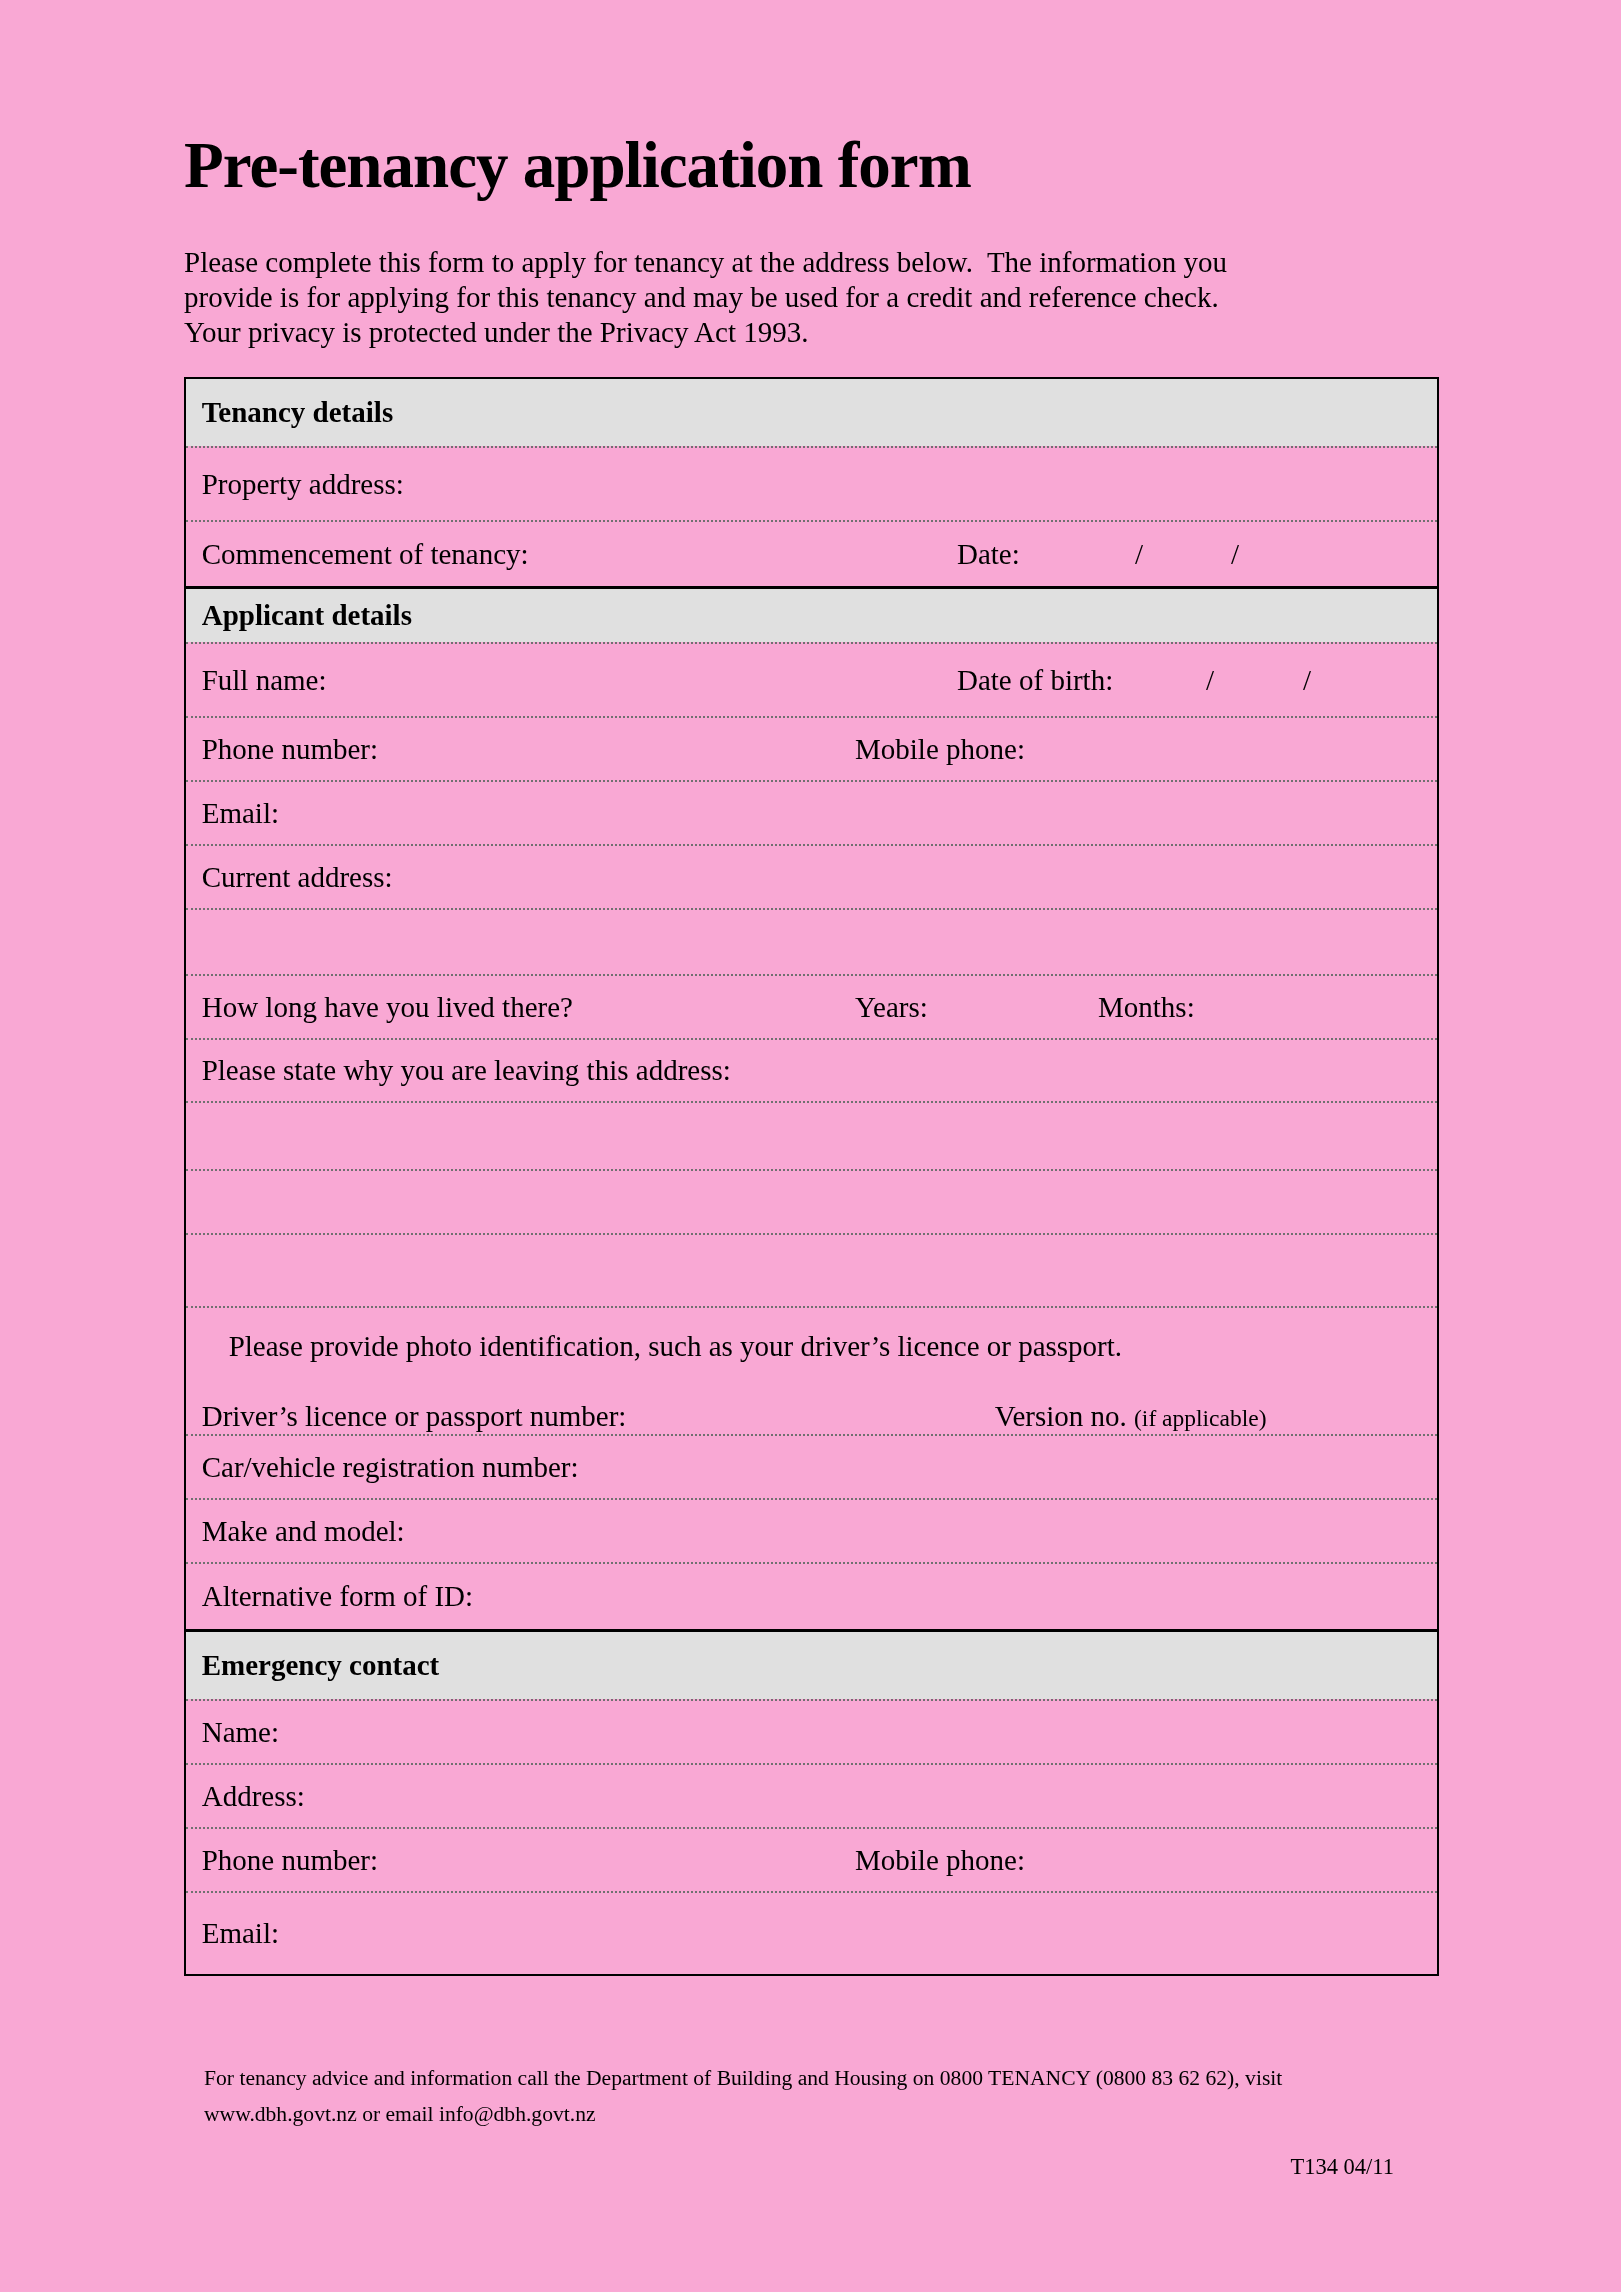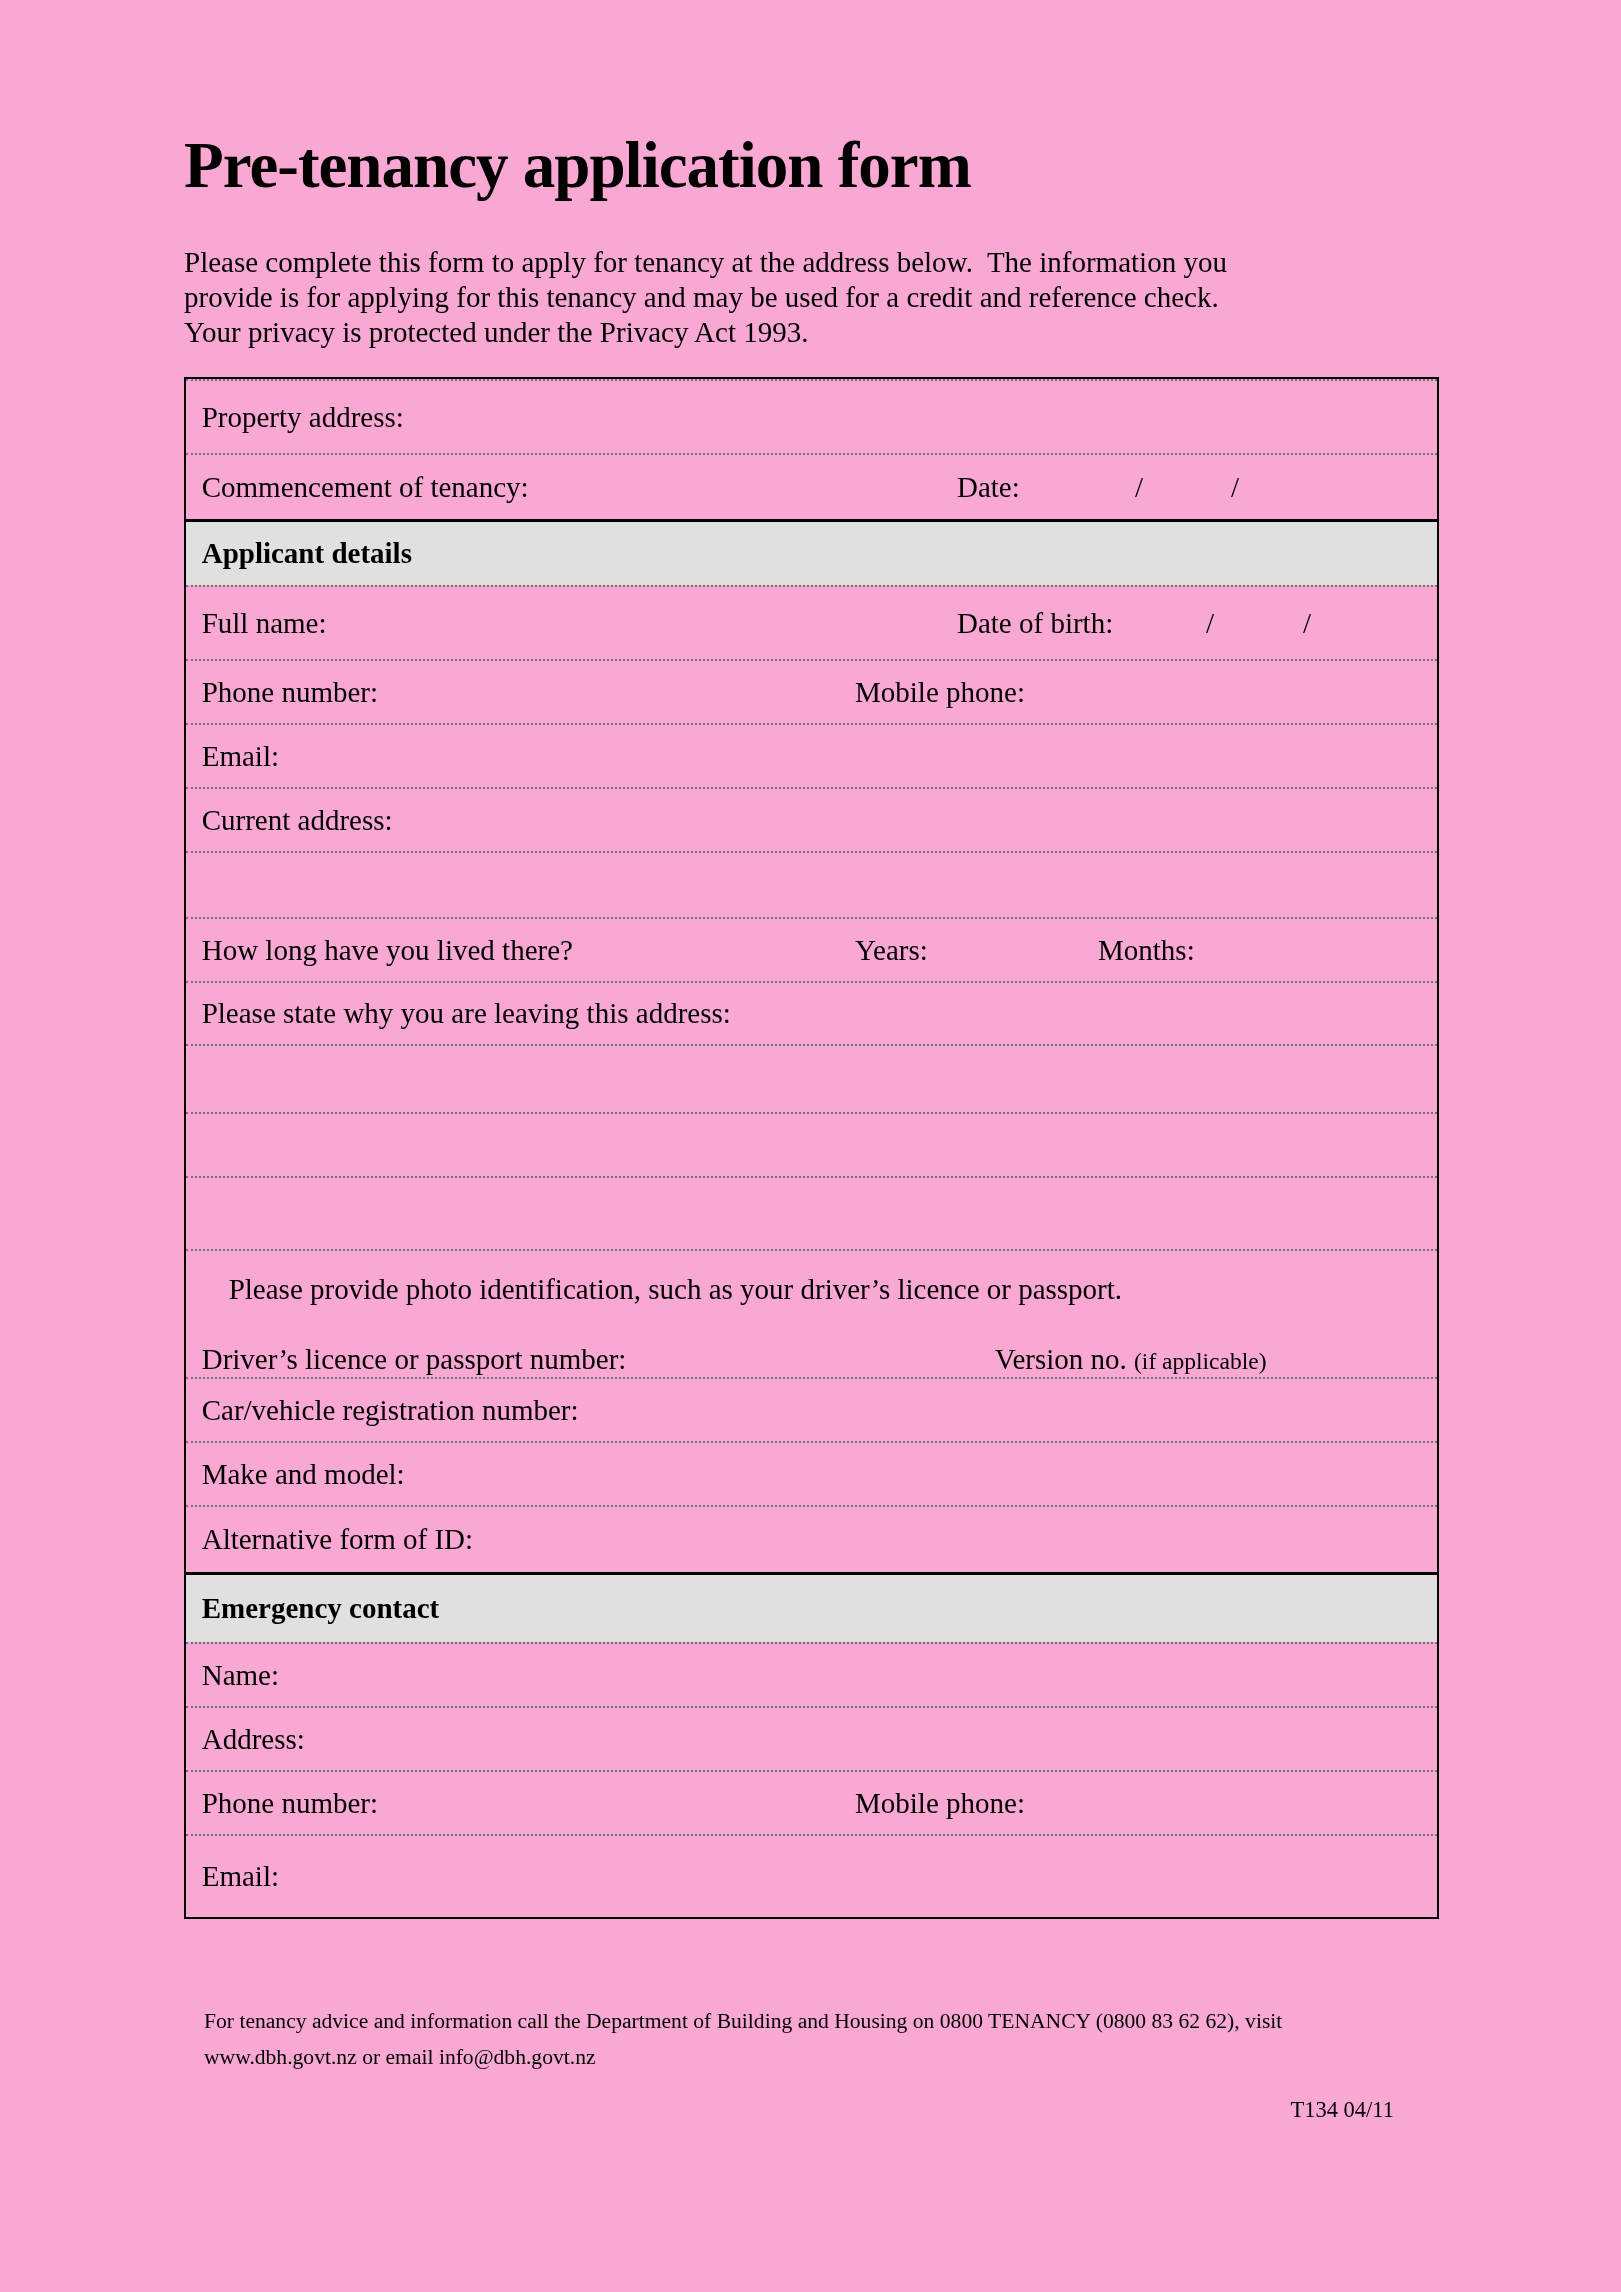--- a/index.html
+++ b/index.html
@@ -80,33 +80,36 @@
 <div class="page">
 
   <h1 class="title">Pre-tenancy application form</h1>
 
   <p class="intro">Please complete this form to apply for tenancy at the address below.  The information you
 provide is for applying for this tenancy and may be used for a credit and reference check.
 Your privacy is protected under the Privacy Act 1993.</p>
 
   <div class="tbl">
 
+    <div class="row header first" style="height:67px">
+      <span>Tenancy details</span>
+    </div>
 
     <div class="row" style="height:74px">
       <span>Property address:</span>
     </div>
 
     <div class="row" style="height:66px">
       <span>Commencement of tenancy:</span>
       <span class="pos" style="left:771px">Date:</span>
       <span class="pos" style="left:949px">/</span>
       <span class="pos" style="left:1045px">/</span>
     </div>
 
-    <div class="row header" style="height:66px">
+    <div class="row header" style="height:56px">
       <span>Applicant details</span>
     </div>
 
     <div class="row" style="height:74px">
       <span>Full name:</span>
       <span class="pos" style="left:771px">Date of birth:</span>
       <span class="pos" style="left:1020px">/</span>
       <span class="pos" style="left:1117px">/</span>
     </div>
 

